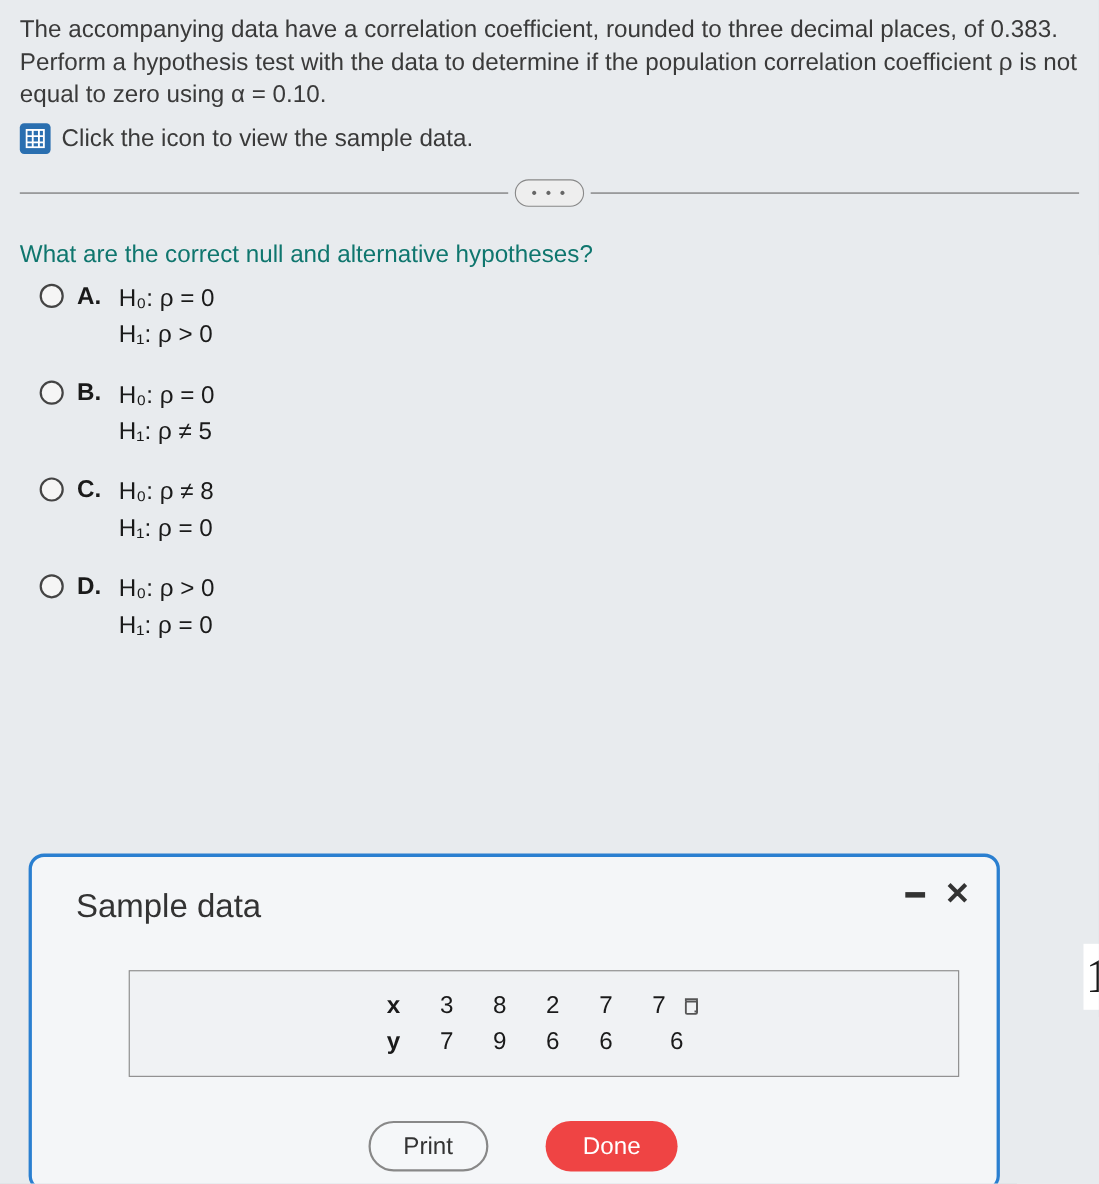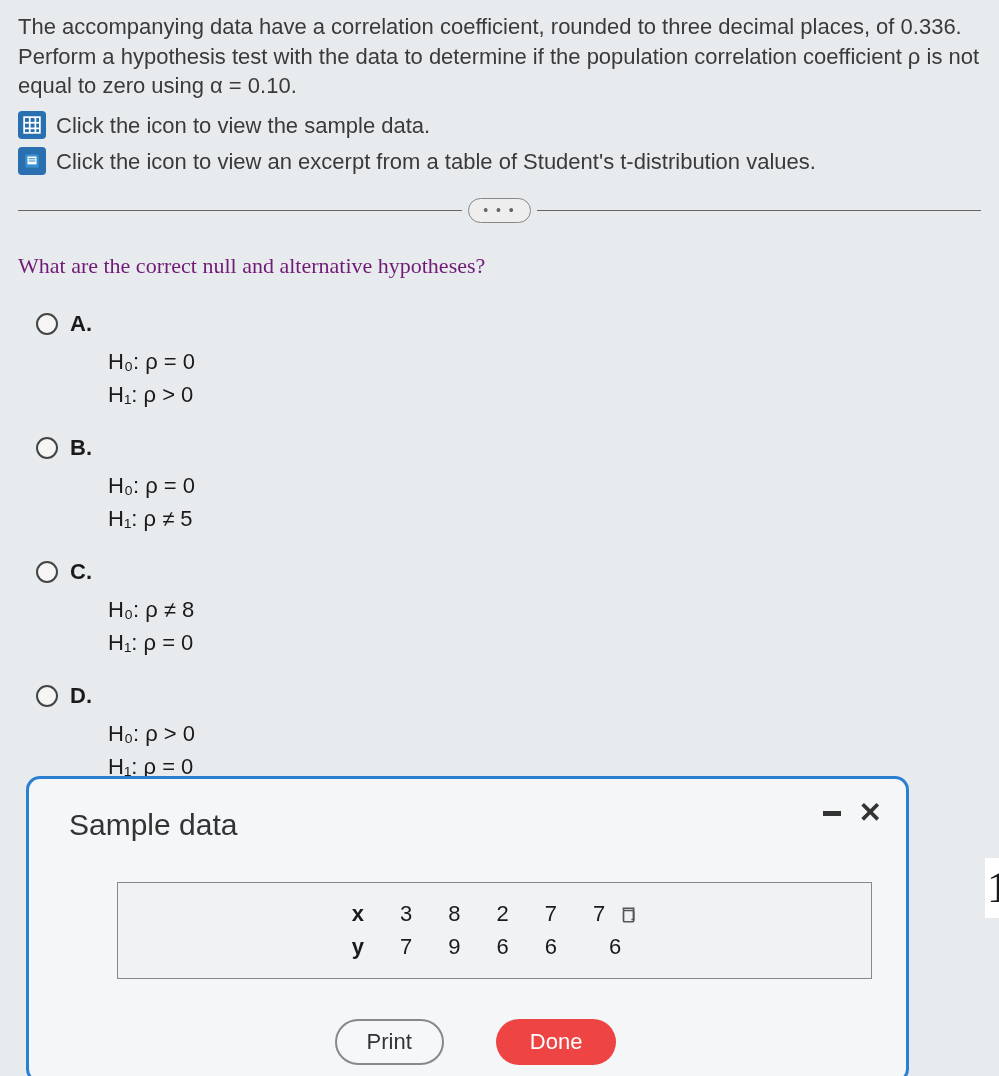--- a/index.html
+++ b/index.html
@@ -22,20 +22,21 @@
     padding: 12px 18px 0 18px;
     min-height: 100%;
     position: relative;
   }
   .intro {
     margin-bottom: 10px;
     color: #3a3a3a;
   }
   .link-row {
     display: flex;
+    align-items: center;
     gap: 10px;
     margin: 6px 0;
   }
   .icon-box {
     width: 28px;
     height: 28px;
     border-radius: 4px;
     display: inline-flex;
     align-items: center;
     justify-content: center;
@@ -68,23 +69,22 @@
     border: 1px solid #888;
     background: #eee;
     border-radius: 20px;
     padding: 2px 14px;
     font-size: 14px;
     letter-spacing: 2px;
     color: #666;
     margin: 0 6px;
   }
   .question {
-    margin-bottom: 28px;
-    color: #701a75;
-    font-family: Liberation Serif, serif;
+    margin-bottom: 9px;
+    color: #0f766e;
   }
   .choices {
     padding-left: 18px;
   }
   .choice {
     display: flex;
     align-items: flex-start;
     gap: 12px;
     margin-bottom: 22px;
   }
@@ -100,21 +100,20 @@
   .choice-label {
     font-weight: bold;
     margin-right: 6px;
   }
   .choice-body {
     display: flex;
     gap: 10px;
   }
   .hyp-lines {
     line-height: 1.5;
-    margin-top: 36px;
   }
   
   .modal {
     position: absolute;
     left: 26px;
     right: 90px;
     top: 776px;
     background: #f4f6f8;
     border: 3px solid #2a7fd0;
     border-radius: 14px;
@@ -208,46 +207,35 @@
     font-size:44px;
     line-height:60px;
     overflow:hidden;
     padding-left:2px;
   }
 </style>
 </head>
 <body>
 
 <div class="page">
-  <p class="intro">The accompanying data have a correlation coefficient, rounded to three decimal places, of 0.336. Perform a hypothesis test with the data to determine if the population correlation coefficient ρ is not equal to zero using α = 0.10.</p>
+  <p class="intro">The accompanying data have a correlation coefficient, rounded to three decimal places, of 0.383. Perform a hypothesis test with the data to determine if the population correlation coefficient ρ is not equal to zero using α = 0.10.</p>
 
   <div class="link-row">
     <span class="icon-box icon-table">
       <svg viewBox="0 0 16 16" fill="none" stroke="white" stroke-width="1.5">
         <rect x="1" y="1" width="14" height="14"></rect>
         <line x1="1" y1="6" x2="15" y2="6"></line>
         <line x1="1" y1="11" x2="15" y2="11"></line>
         <line x1="6" y1="1" x2="6" y2="15"></line>
         <line x1="11" y1="1" x2="11" y2="15"></line>
       </svg>
     </span>
     <span class="link-text">Click the icon to view the sample data.</span>
   </div>
 
-  <div class="link-row">
-    <span class="icon-box icon-book">
-      <svg viewBox="0 0 16 16">
-        <path fill="#3a8fd0" d="M2 2 h10 a2 2 0 0 1 2 2 v10 h-10 a2 2 0 0 1 -2 -2 z"></path>
-        <rect x="4" y="4" width="8" height="7" fill="white"></rect>
-        <line x1="5" y1="6" x2="11" y2="6" stroke="#3a8fd0" stroke-width="1"></line>
-        <line x1="5" y1="8" x2="11" y2="8" stroke="#3a8fd0" stroke-width="1"></line>
-      </svg>
-    </span>
-    <span class="link-text">Click the icon to view an excerpt from a table of Student's t-distribution values.</span>
-  </div>
 
   <div class="divider-wrap">
     <div class="divider-line"></div>
     <div class="divider-pill">• • •</div>
     <div class="divider-line"></div>
   </div>
 
   <p class="question">What are the correct null and alternative hypotheses?</p>
 
   <div class="choices">

